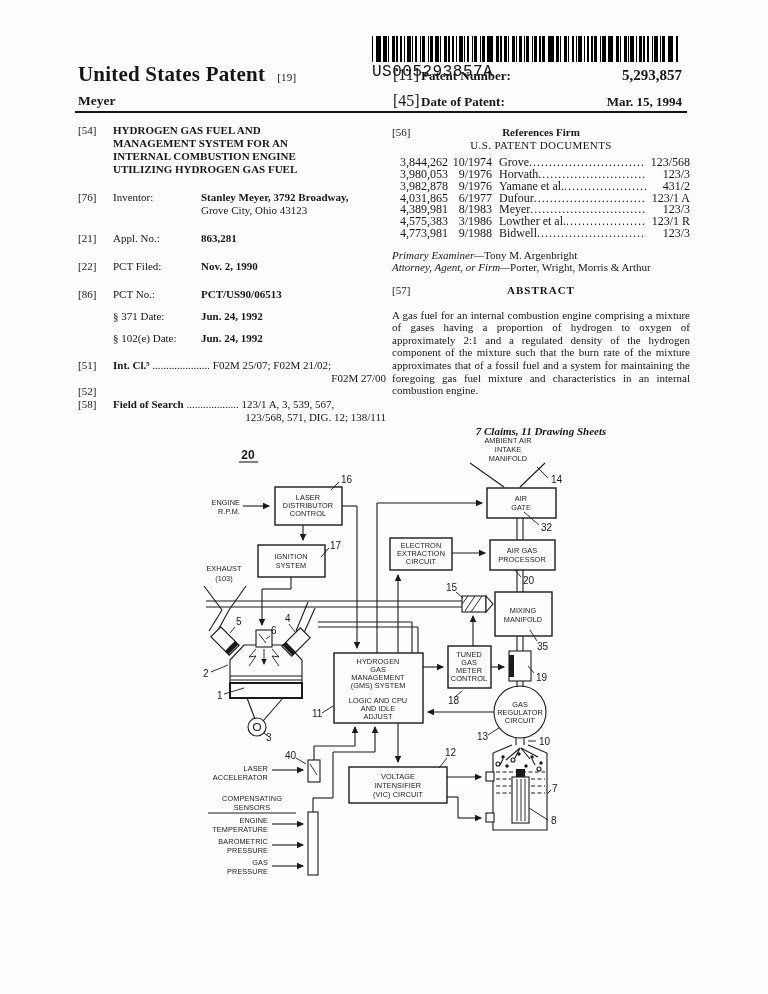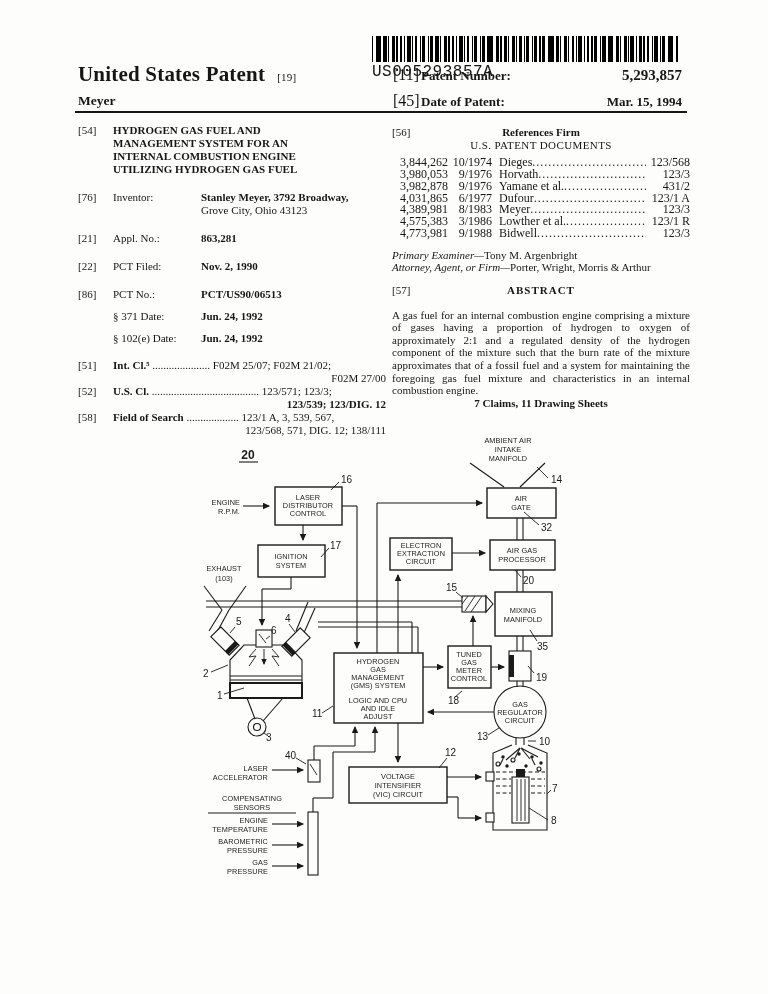--- a/index.html
+++ b/index.html
@@ -128,24 +128,20 @@
     </div>
     <div class="row mt14">
       <span class="tagc">[51]</span>
       <span style="flex:1">
         <span class="b">Int. Cl.⁵</span><span> ..................... F02M 25/07; F02M 21/02;</span>
         <div class="r2">F02M 27/00</div>
       </span>
     </div>
     <div class="row">
       <span class="tagc">[52]</span>
-      <span style="flex:1">
-        <span class="b">U.S. Cl.</span><span> ....................................... 123/571; 123/3;</span>
-        <div class="r2 b">123/539; 123/DIG. 12</div>
-      </span>
     </div>
     <div class="row">
       <span class="tagc">[58]</span>
       <span style="flex:1">
         <span class="b">Field of Search</span><span> ................... 123/1 A, 3, 539, 567,</span>
         <div class="r2">123/568, 571, DIG. 12; 138/111</div>
       </span>
     </div>
   </div>
 
@@ -153,21 +149,21 @@
     <div class="row">
       <span class="tagc">[56]</span>
       <span class="b center" style="flex:1;padding-right:35px;">References Firm</span>
     </div>
     <div class="center" style="letter-spacing:.4px;">U.S. PATENT DOCUMENTS</div>
 
     <div style="margin-top:6px;">
       <div class="cite">
           <span class="c-num">3,844,262</span>
           <span class="c-date">10/1974</span>
-          <span class="c-name">Dieges</span>
+          <span class="c-name">Grove</span>
           <span class="dots"></span>
           <span class="c-cls">123/568</span>
         </div>
       <div class="cite">
           <span class="c-num">3,980,053</span>
           <span class="c-date">9/1976</span>
           <span class="c-name">Horvath</span>
           <span class="dots"></span>
           <span class="c-cls">123/3</span>
         </div>
@@ -214,21 +210,21 @@
     <div>
       <span class="it">Attorney, Agent, or Firm—</span><span>Porter, Wright, Morris &amp; Arthur</span>
     </div>
 
     <div class="row" style="margin-top:10px;">
       <span class="tagc">[57]</span>
       <span class="b center" style="flex:1;padding-right:35px;letter-spacing:1px;">ABSTRACT</span>
     </div>
     <div class="abstract">A gas fuel for an internal combustion engine comprising a mixture of gases having a proportion of hydrogen to oxygen of approximately 2:1 and a regulated density of the hydrogen component of the mixture such that the burn rate of the mixture approximates that of a fossil fuel and a system for maintaining the foregoing gas fuel mixture and characteristics in an internal combustion engine.</div>
 
-    <div class="center b" style="margin-top:0;">7 Claims, 11 Drawing Sheets</div>
+    <div class="center b" style="margin-top:28px;font-style:italic;">7 Claims, 11 Drawing Sheets</div>
   </div>
 
   <svg width="768" height="500" viewBox="0 430 768 500">
     <defs>
       <marker id="ah" markerWidth="8" markerHeight="8" refX="5.5" refY="3" orient="auto">
         <path d="M0,0 L6.5,3 L0,6 Z" style="fill:#1a1a1a;stroke:none;"></path>
       </marker>
     </defs>
 
     <text class="fig" x="248" y="459" text-anchor="middle">20</text>

